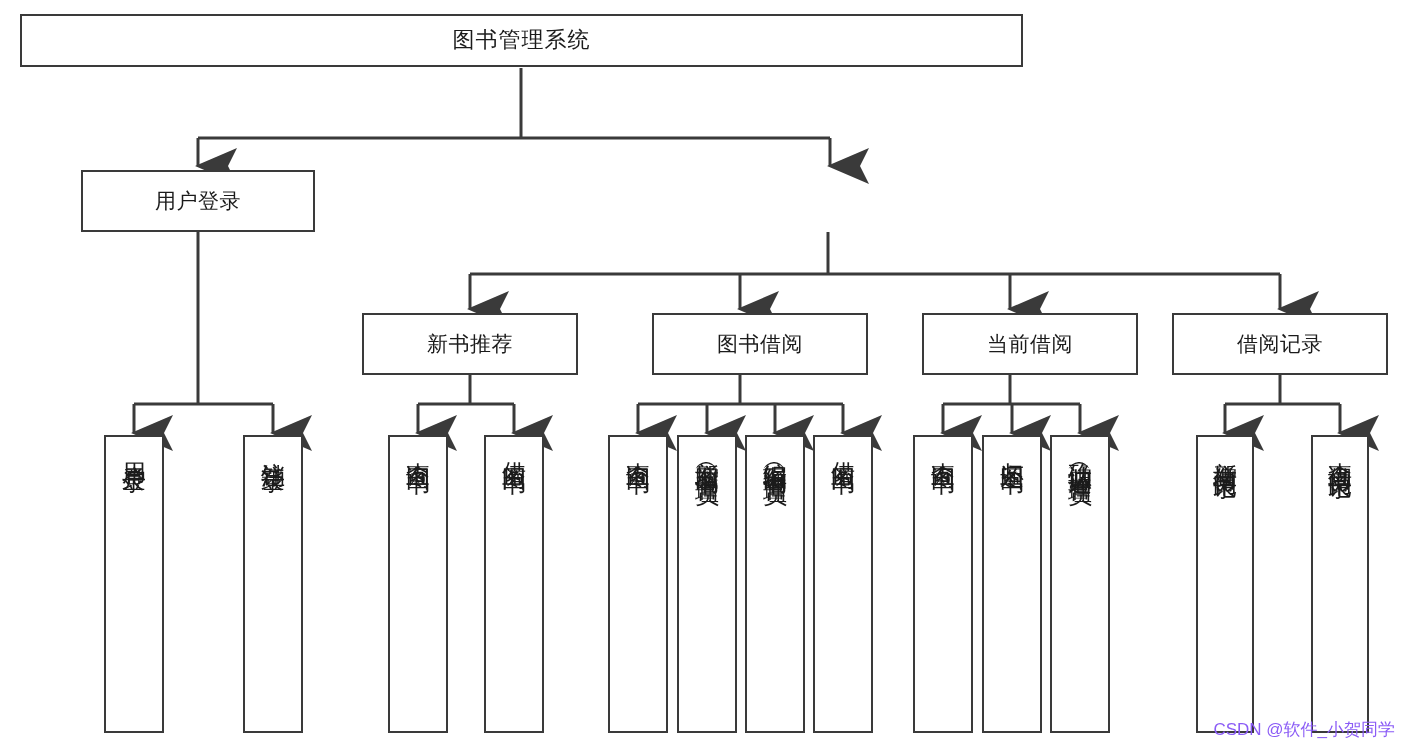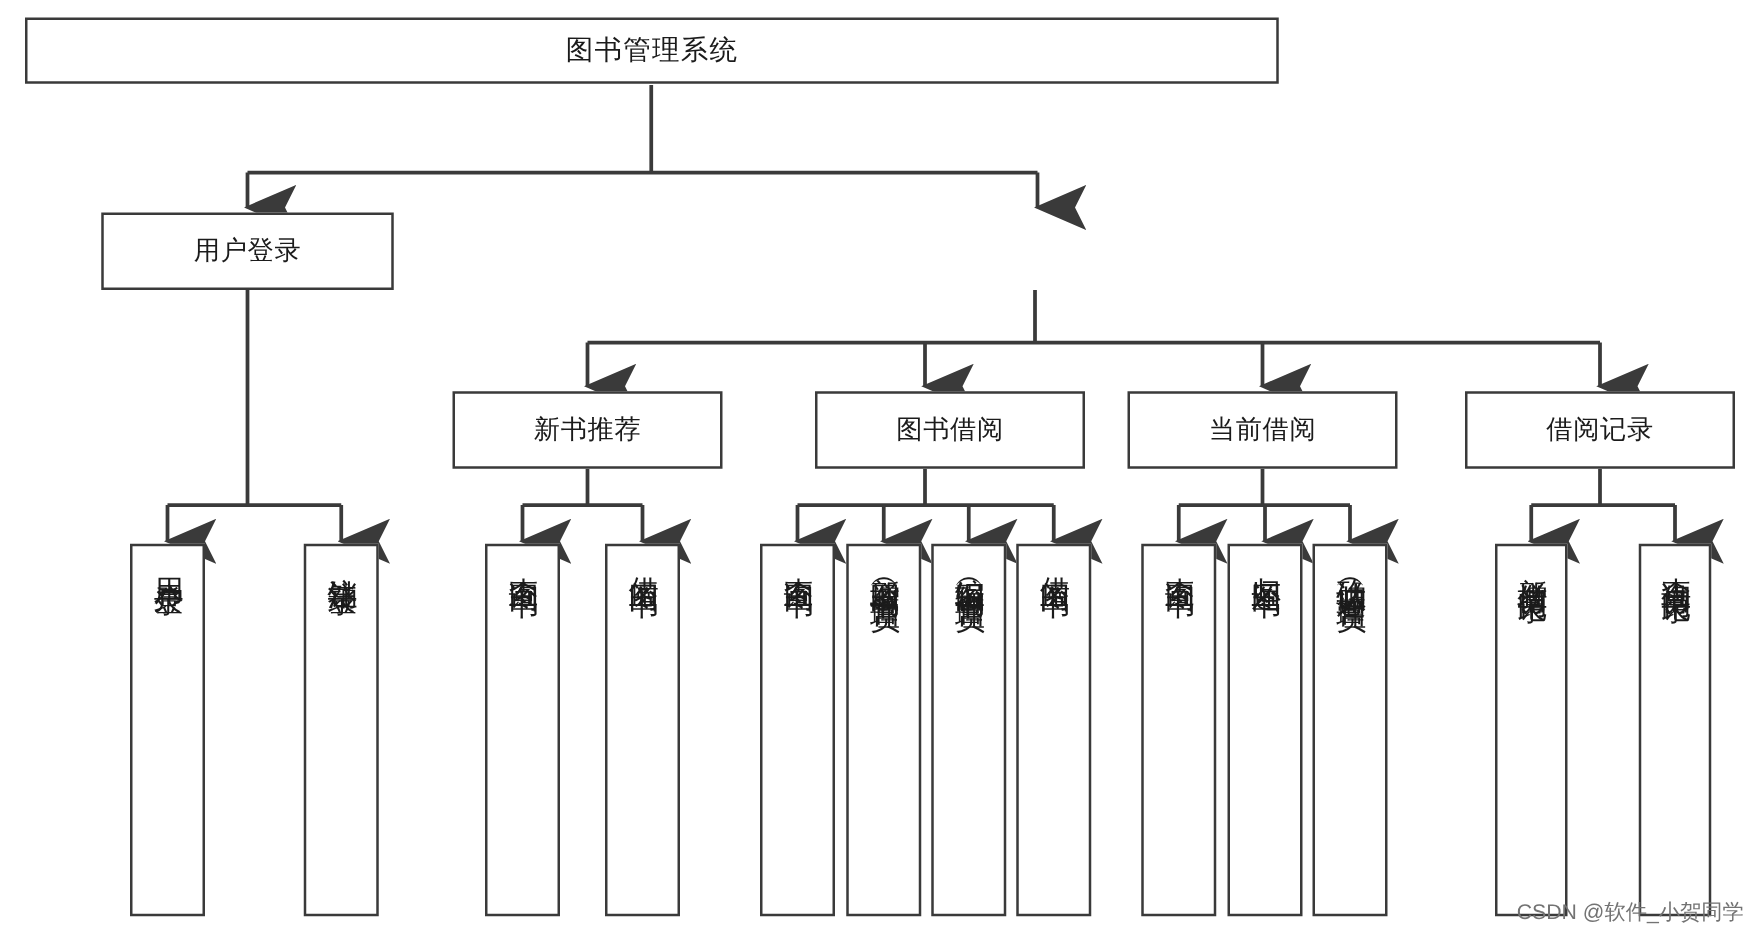--- a/index.html
+++ b/index.html
@@ -60,21 +60,21 @@
     font-size: 24px;
     letter-spacing: 3px;
     line-height: 1;
     text-align: start;
   }
   .watermark {
     position: absolute;
     right: 10px;
     bottom: 6px;
     font-size: 17px;
-    color: #737373;
+    color: #8b5cf6;
     white-space: nowrap;
     z-index: 3;
     font-family: "Liberation Sans", "DejaVu Sans", sans-serif;
   }
 </style>
 </head>
 <body>
 
 <div id="canvas">
 
@@ -135,21 +135,21 @@
   <div class="node h" style="left:81px; top:170px; width:234px; height:62px;">
     <span class="label">用户登录</span>
   </div>
 
   <div class="node h" style="left:362px; top:313px; width:216px; height:62px;">
     <span class="label">新书推荐</span>
   </div>
   <div class="node h" style="left:632px; top:313px; width:216px; height:62px;margin-left:20px;">
     <span class="label">图书借阅</span>
   </div>
-  <div class="node h" style="left:902px; top:313px; width:216px; height:62px;">
+  <div class="node h" style="left:922px; top:313px; width:216px; height:62px;">
     <span class="label">当前借阅</span>
   </div>
   <div class="node h" style="left:1172px; top:313px; width:216px; height:62px;">
     <span class="label">借阅记录</span>
   </div>
 
   <div class="node v" style="left:104px; top:435px; width:60px; height:298px;">
     <span class="label">用户登录</span>
   </div>
   <div class="node v" style="left:243px; top:435px; width:60px; height:298px;">

